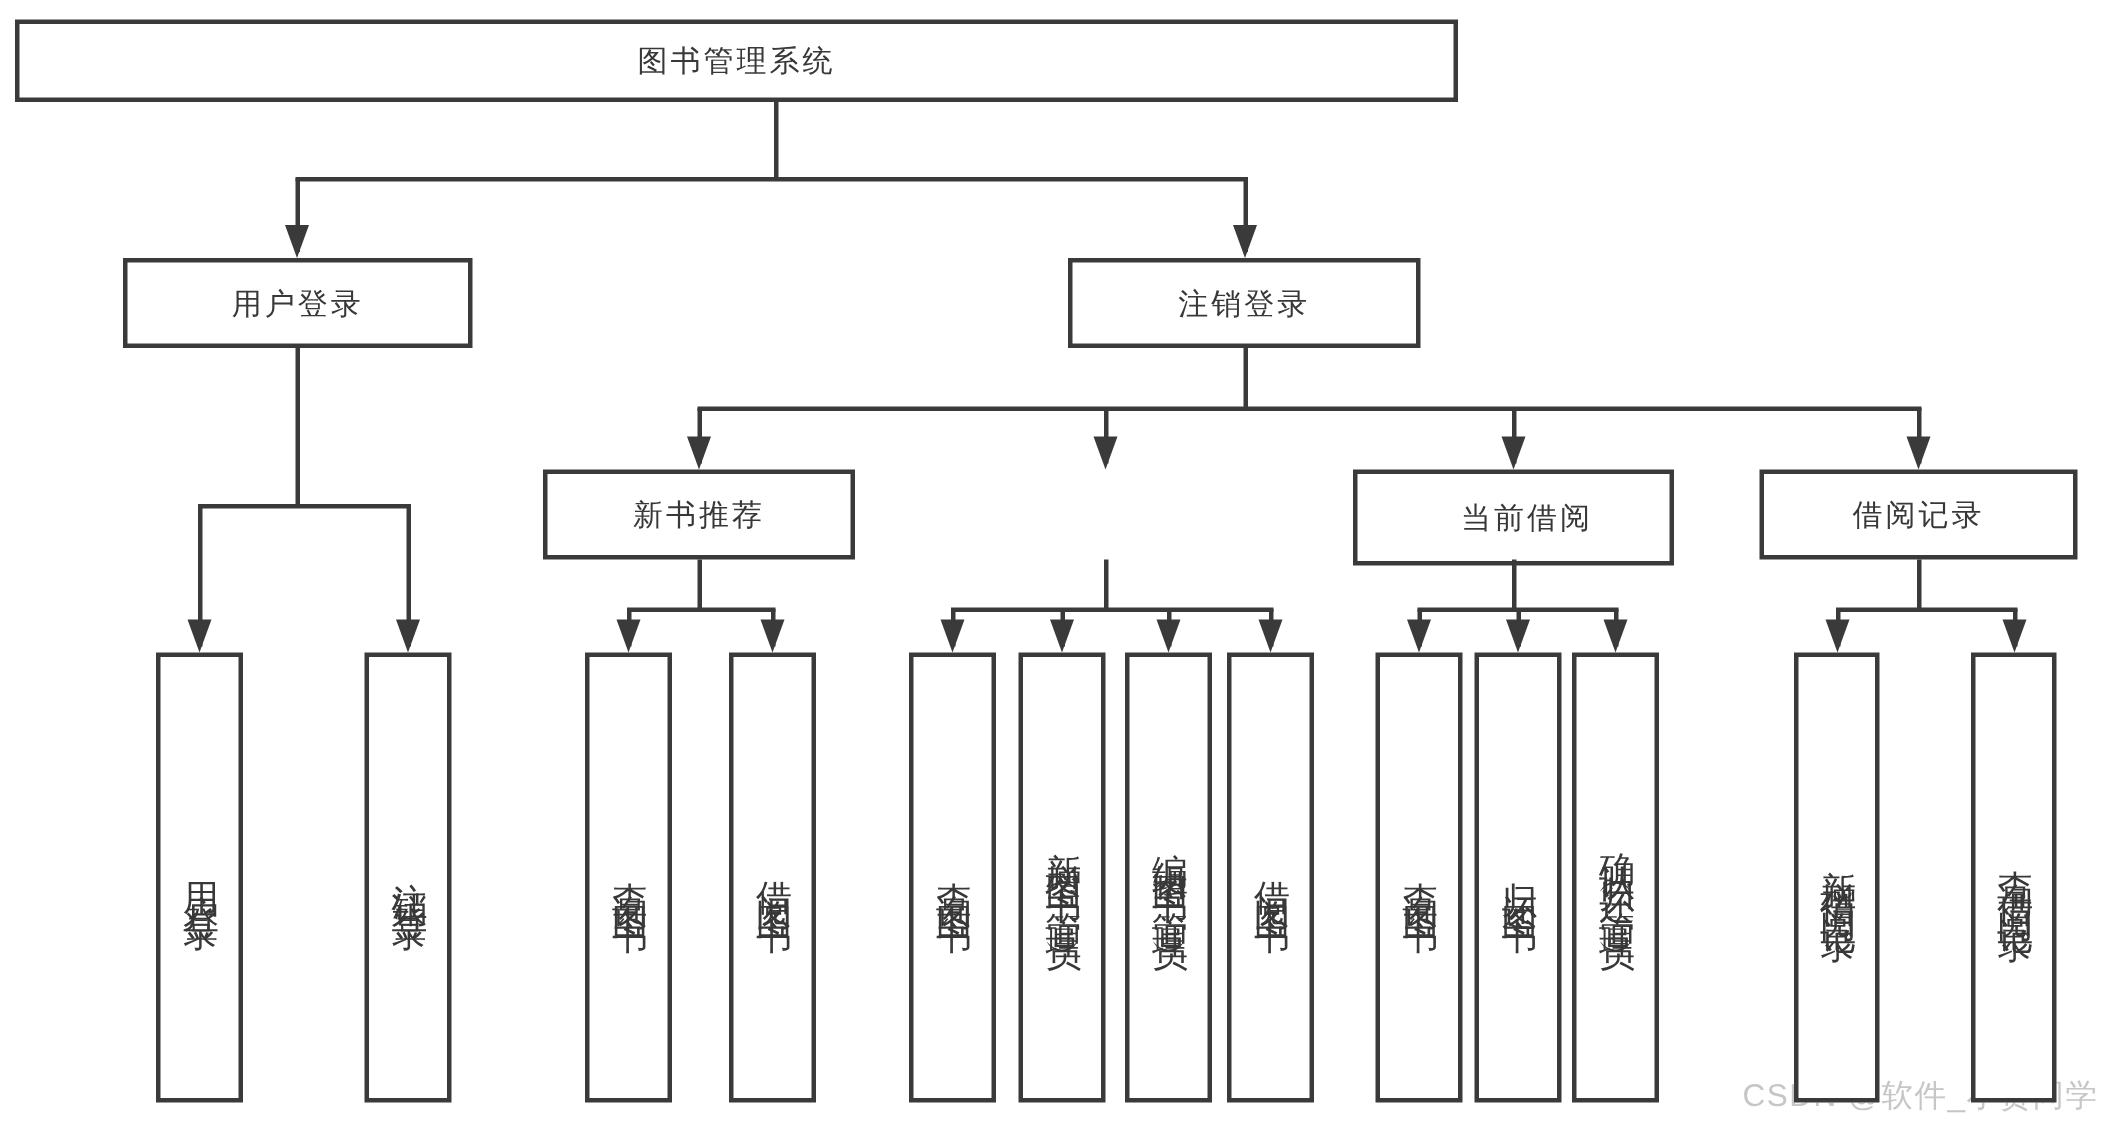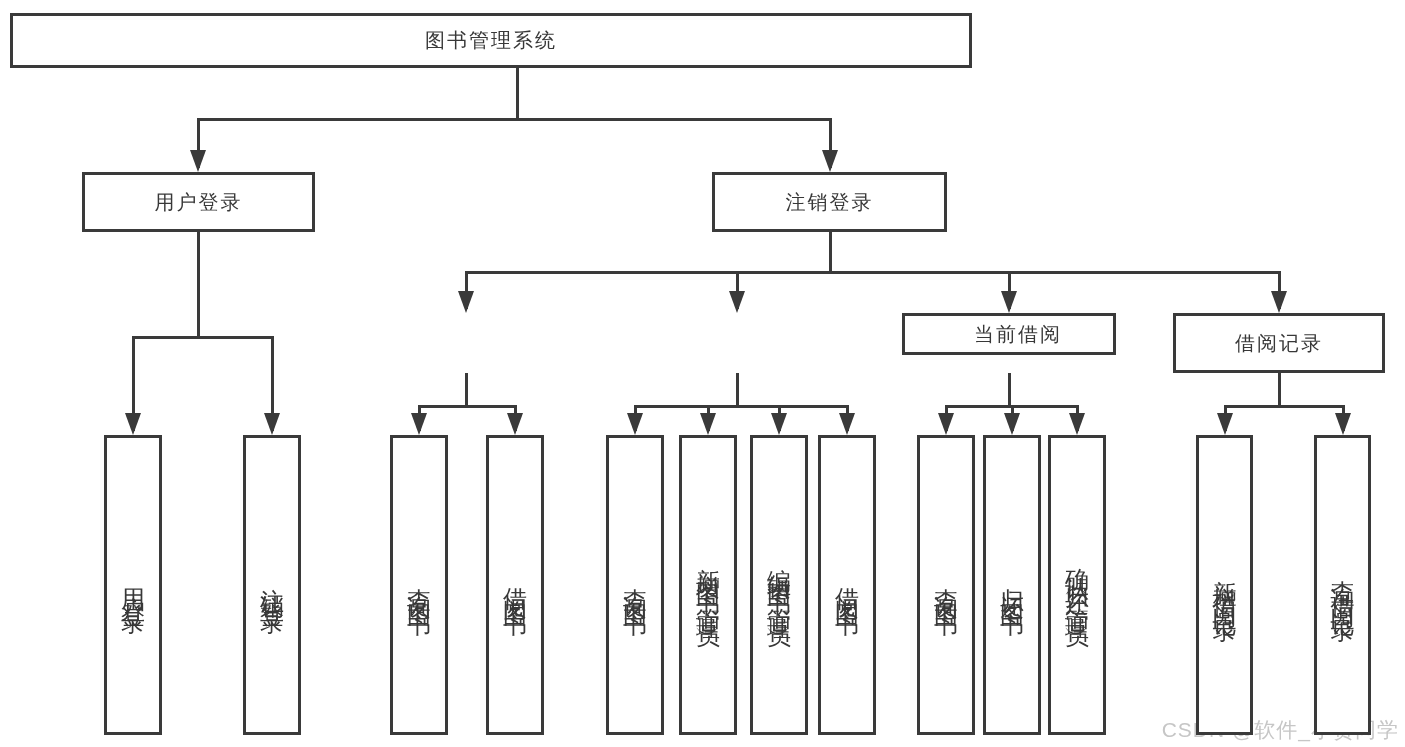--- a/index.html
+++ b/index.html
@@ -62,21 +62,24 @@
   <div class="watermark">CSDN @软件_小贺同学</div>
 <div class="node h" style="left: 10px; top: 13px; width: 962px; height: 55px;">
       <span>图书管理系统</span>
     </div>
     <div class="node h" style="left: 82px; top: 172px; width: 233px; height: 60px;">
       <span>用户登录</span>
     </div>
     <div class="node h" style="left: 712px; top: 172px; width: 235px; height: 60px;">
       <span>注销登录</span>
     </div>
-    <div class="node h" style="left: 902px; top: 313px; width: 214px; height: 42px; padding-left: 18px;">
+    <div class="node h" style="left: 362px; top: 313px; width: 208px; height: 60px;">
+      <span>新书推荐</span>
+    </div>
+    <div class="node h" style="left: 902px; top: 313px; width: 214px; height: 64px; padding-left: 18px;">
       <span>当前借阅</span>
     </div>
     <div class="node h" style="left: 1173px; top: 313px; width: 212px; height: 60px;">
       <span>借阅记录</span>
     </div>
     <div class="node v" style="left: 104px; top: 435px; width: 58px; height: 300px;">
       <span>用户登录</span>
     </div>
     <div class="node v" style="left: 243px; top: 435px; width: 58px; height: 300px;">
       <span>注销登录</span>

